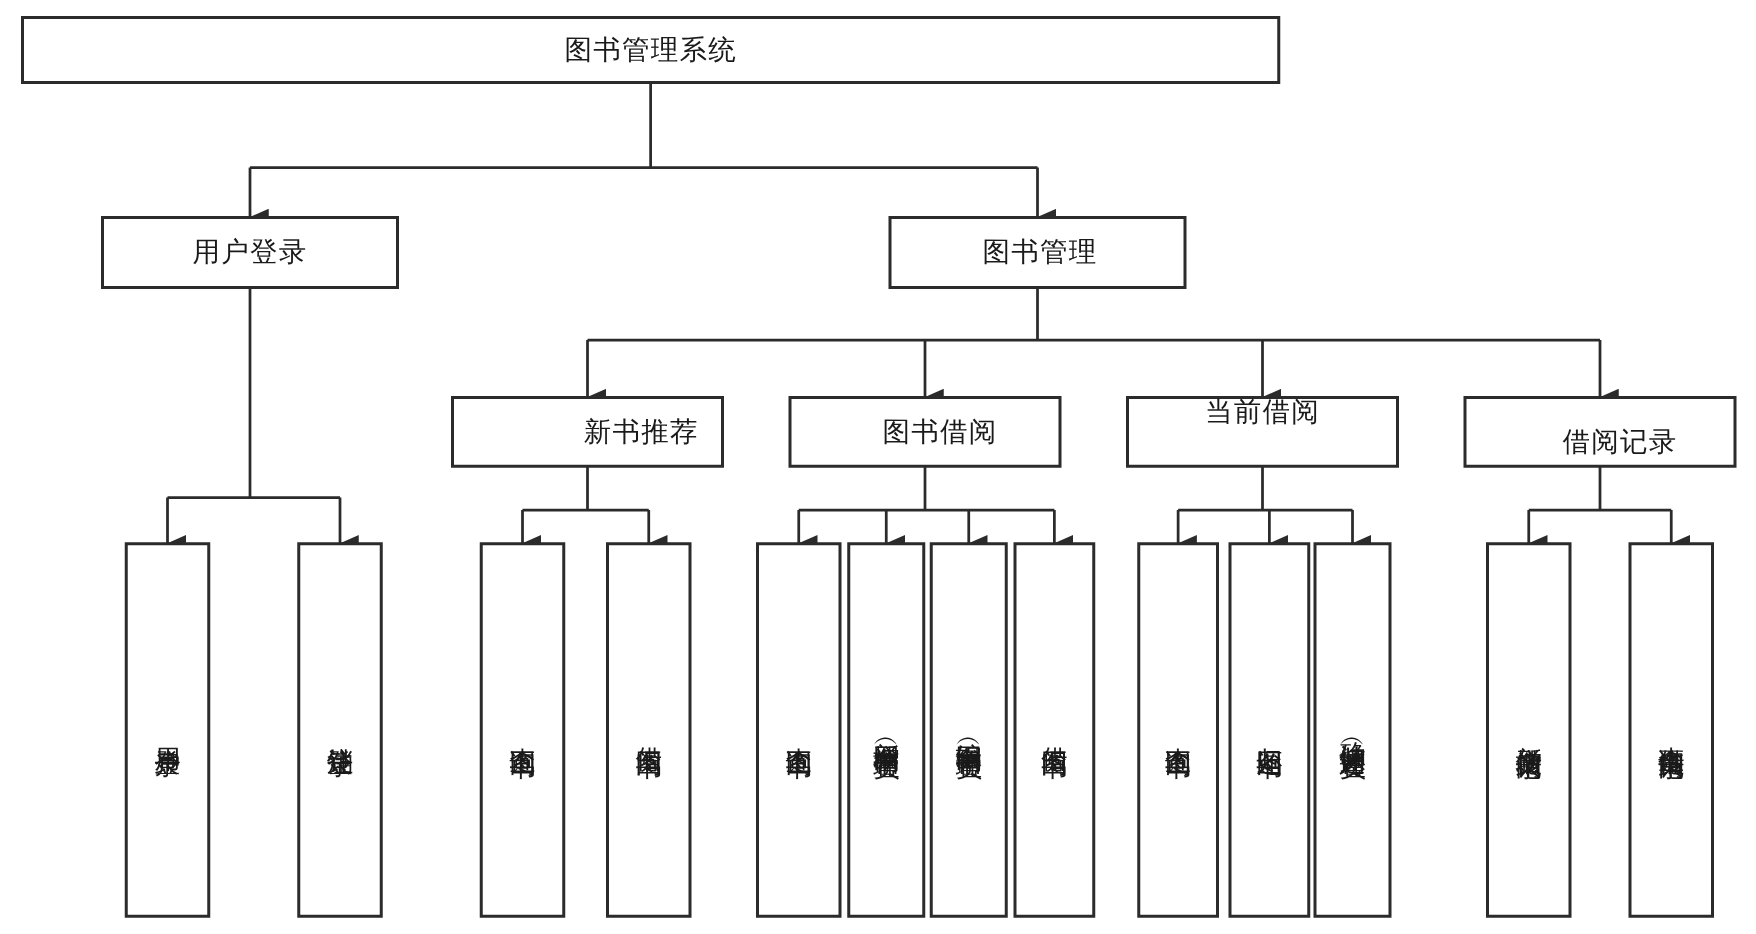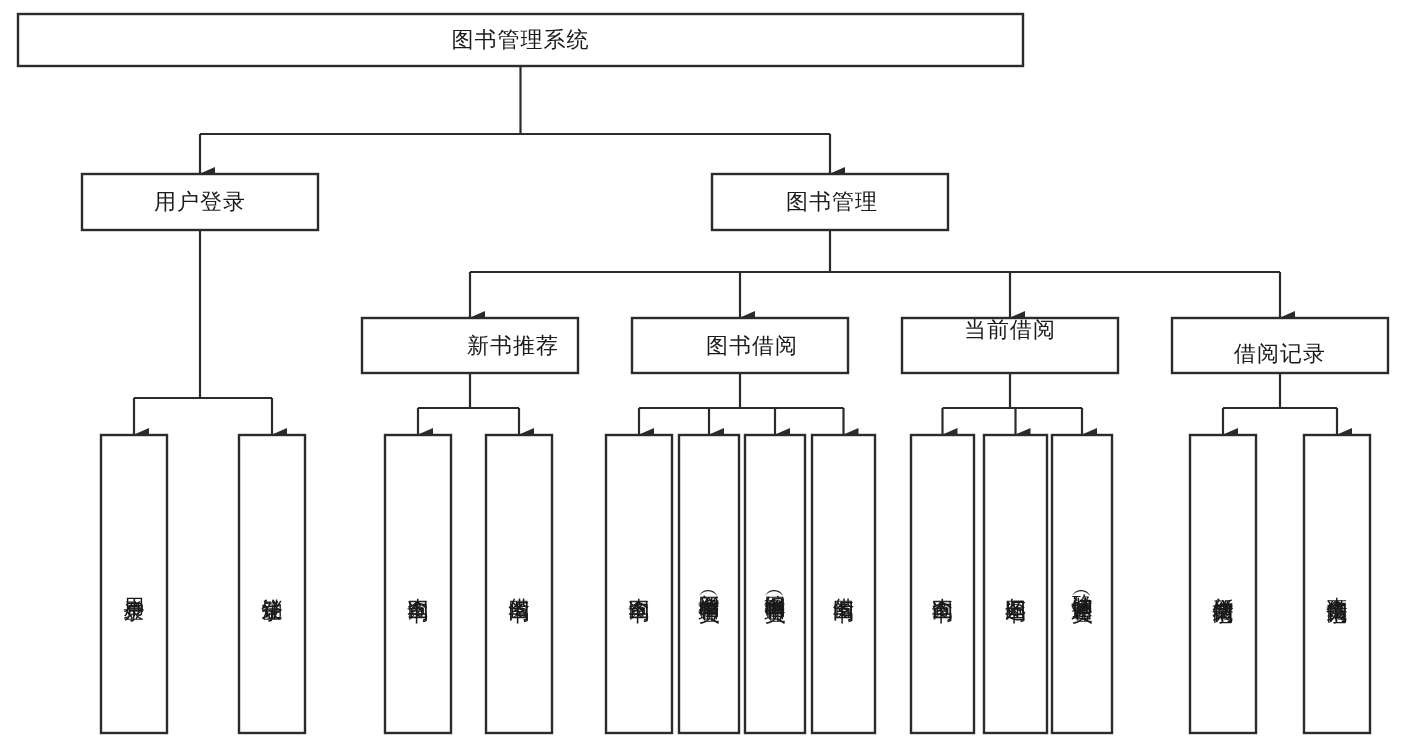--- a/index.html
+++ b/index.html
@@ -168,21 +168,21 @@
       </div>
       <div class="hlabel-wrap" style="left: 362px; top: 318px; width: 216px; height: 55px; margin-left: 43px;">
         <div class="hlabel-text">新书推荐</div>
       </div>
       <div class="hlabel-wrap" style="left: 632px; top: 318px; width: 240px; height: 55px;">
         <div class="hlabel-text">图书借阅</div>
       </div>
       <div class="hlabel-wrap" style="left: 902px; top: 302px; width: 216px; height: 55px;">
         <div class="hlabel-text">当前借阅</div>
       </div>
-      <div class="hlabel-wrap" style="left: 1172px; top: 318px; width: 216px; height: 71px;">
+      <div class="hlabel-wrap" style="left: 1172px; top: 318px; width: 216px; height: 71px; padding-left: 16px;">
         <div class="hlabel-text">借阅记录</div>
       </div>
       <div class="vlabel-wrap" style="left: 101px; top: 435px; width: 66px; height: 298px;">
         <div class="vlabel-text">用户登录</div>
       </div>
       <div class="vlabel-wrap" style="left: 239px; top: 435px; width: 66px; height: 298px;">
         <div class="vlabel-text">注销登录</div>
       </div>
       <div class="vlabel-wrap" style="left: 385px; top: 435px; width: 66px; height: 298px;">
         <div class="vlabel-text">查询图书</div>

